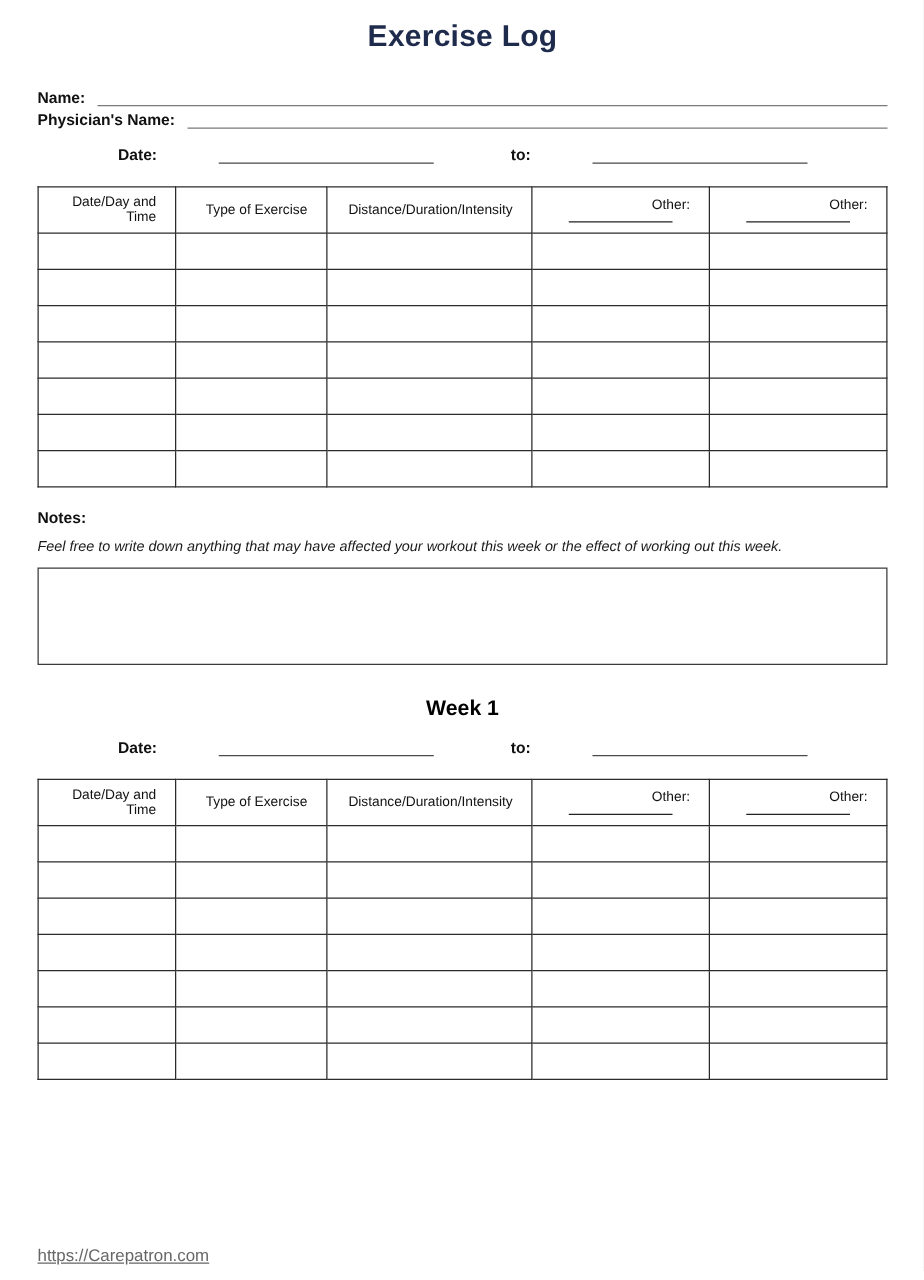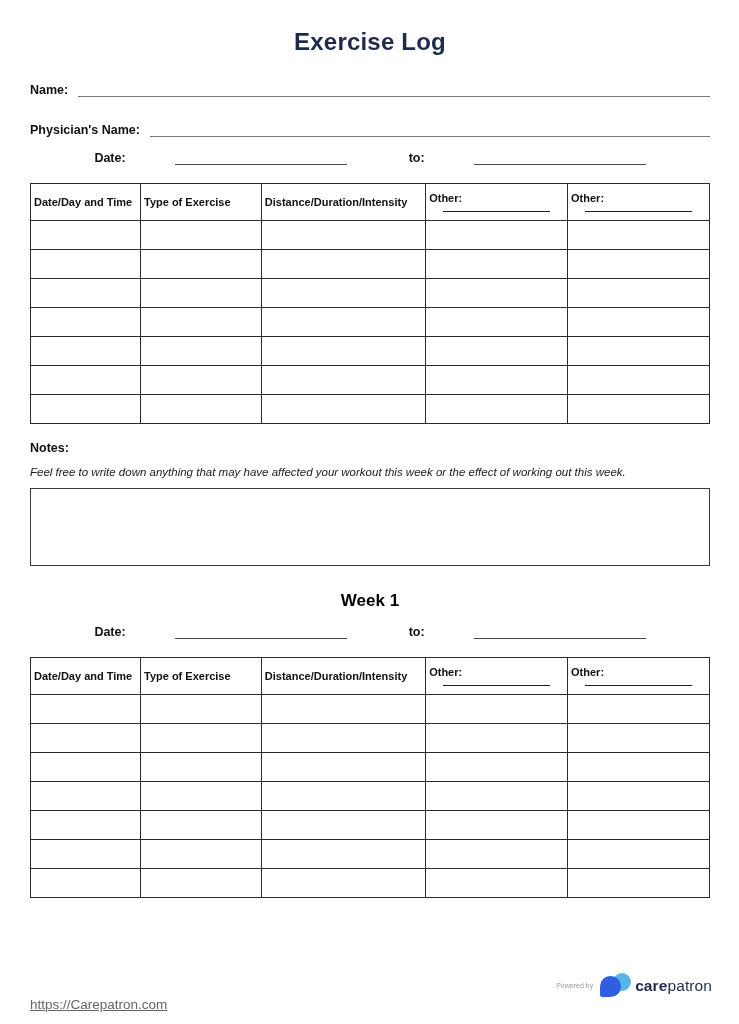--- a/index.html
+++ b/index.html
@@ -9,31 +9,31 @@
     position: relative;
     width: 739px; height: 1024px;
     background: #ffffff;
     margin: 0 auto;
     overflow: hidden;
     color: #111;
   }
   .content { padding: 0 29px 0 30px; }
 
   .doc-title {
-    margin: 0; padding-top: 28px;
+    margin: 0; padding-top: 16px;
     text-align: center;
     font-size: 24px; font-weight: bold;
     color: #1f2b4d;
     letter-spacing: 0.2px;
   }
 
   .field-row {
     display: flex; align-items: flex-end;
     font-size: 12.5px; font-weight: bold;
-    margin-top: 26px;
+    margin-top: 4px;
   }
   .field-row.first { margin-top: 27px; }
   .field-line {
     flex: 1 1 auto;
     border-bottom: 1.5px solid #7a7a7a;
     margin-left: 10px;
     height: 13px;
   }
 
   .week-heading {
@@ -56,23 +56,23 @@
 
   table.log-table {
     width: 100%;
     margin-top: 18px;
     border-collapse: collapse;
     table-layout: fixed;
   }
   .log-table th, .log-table td { border: 1px solid #2b2b2b; }
   .log-table th {
     height: 37px;
-    font-size: 11px; font-weight: bold;
-    text-align: left; vertical-align: middle;
-    padding: 2px 3px;
+    font-size: 11px; font-weight: normal;
+    text-align: right; vertical-align: middle;
+    padding: 2px 15px;
   }
   .log-table td { height: 29px; }
   .col-1 { width: 16.2%; }
   .col-2 { width: 17.8%; }
   .col-3 { width: 24.2%; }
   .col-4 { width: 20.9%; }
   .col-5 { width: 20.9%; }
   .other-line {
     display: block;
     border-bottom: 1.2px solid #222;
@@ -331,21 +331,13 @@
             <td></td>
             <td></td>
           </tr>
         </tbody>
     </table>
 
   </div>
 
   <a class="footer-link">https://Carepatron.com</a>
 
-  <div class="brand">
-    <span class="powered-by">Powered by</span>
-    <span class="logo-icon">
-      <span class="bubble-light"></span>
-      <span class="bubble-dark"></span>
-    </span>
-    <span class="brand-text"><span class="bold">care</span><span>patron</span></span>
-  </div>
 </div>
 
 </body></html>

